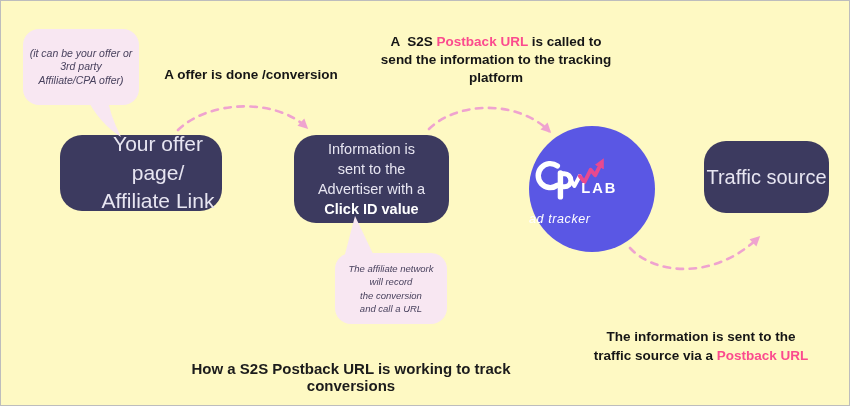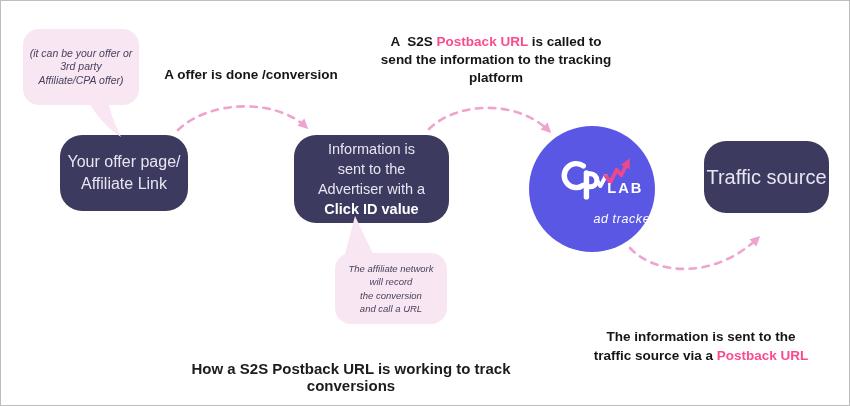--- a/index.html
+++ b/index.html
@@ -1,52 +1,52 @@
 <!DOCTYPE html>
 <html><head>
 <meta charset="utf-8">
 <style>
   html,body { margin:0; padding:0; background:#e9e9e9; }
   #canvas {
     position:relative; width:850px; height:406px;
-    background:#ffffff; border:1px solid #bdbdbd; box-sizing:border-box;
+    background:#fef9c3; border:1px solid #bdbdbd; box-sizing:border-box;
     overflow:hidden;
     font-family:"Liberation Sans", sans-serif;
   }
   
   .bubble {
     position:absolute; background:#f8e7f2; border-radius:16px;
     display:flex; flex-direction:column; justify-content:center; align-items:center;
     text-align:center; font-style:italic; color:#49425e; font-weight:500;
   }
   #offer-bubble   { left:22px;  top:28px;  width:116px; height:76px; font-size:10.5px; line-height:1.3; }
   #affiliate-bubble { left:334px; top:252px; width:112px; height:71px; font-size:9.5px; line-height:1.4; }
   
   .node {
     position:absolute; background:#3c3a5f; border-radius:22px; color:#e7e5f1;
     display:flex; flex-direction:column; justify-content:center; align-items:center;
     text-align:center;
   }
-  #offer-box   { left:59px;  top:134px; width:128px; height:76px; font-size:16px; line-height:1.35; }
+  #offer-box   { left:59px;  top:134px; width:128px; height:76px; font-size:21px; line-height:1.35;padding-left:34px; }
   #info-box    { left:293px; top:134px; width:155px; height:88px; font-size:14.5px; line-height:1.38; }
   #traffic-box { left:703px; top:140px; width:125px; height:72px; font-size:20px; }
   .bold-white { font-weight:bold; color:#ffffff; }
   
   .note { position:absolute; text-align:center; font-weight:bold; color:#161616; }
   #sale-label { left:160px; top:66px;  width:180px; font-size:13.5px; }
   #call-note  { left:379px; top:32px;  width:232px; font-size:13.5px; line-height:1.33; }
   #send-note  { left:588px; top:295px; width:224px; font-size:13.5px; line-height:1.4;margin-top:32px; }
   #title      { left:148px; top:359px; width:404px; font-size:15px; color:#1c1c1c; }
   .note-line { white-space:pre-wrap; }
   .pink { color:#fb4b8e; }
   
   #tracker {
     position:absolute; left:528px; top:125px; width:126px; height:126px;
     border-radius:50%; background:#5a57e4;
-    display:flex; flex-direction:column; align-items:flex-end; justify-content:center;
+    display:flex; flex-direction:column; align-items:flex-start; justify-content:center;
   }
   #tracker-subtitle {
     color:#ffffff; font-style:italic; font-size:12.5px; letter-spacing:0.6px; margin-top:12px;
   }
   
   #overlay { position:absolute; left:0; top:0; width:850px; height:406px; pointer-events:none; z-index:5; }
 </style>
 </head>
 <body>
 

